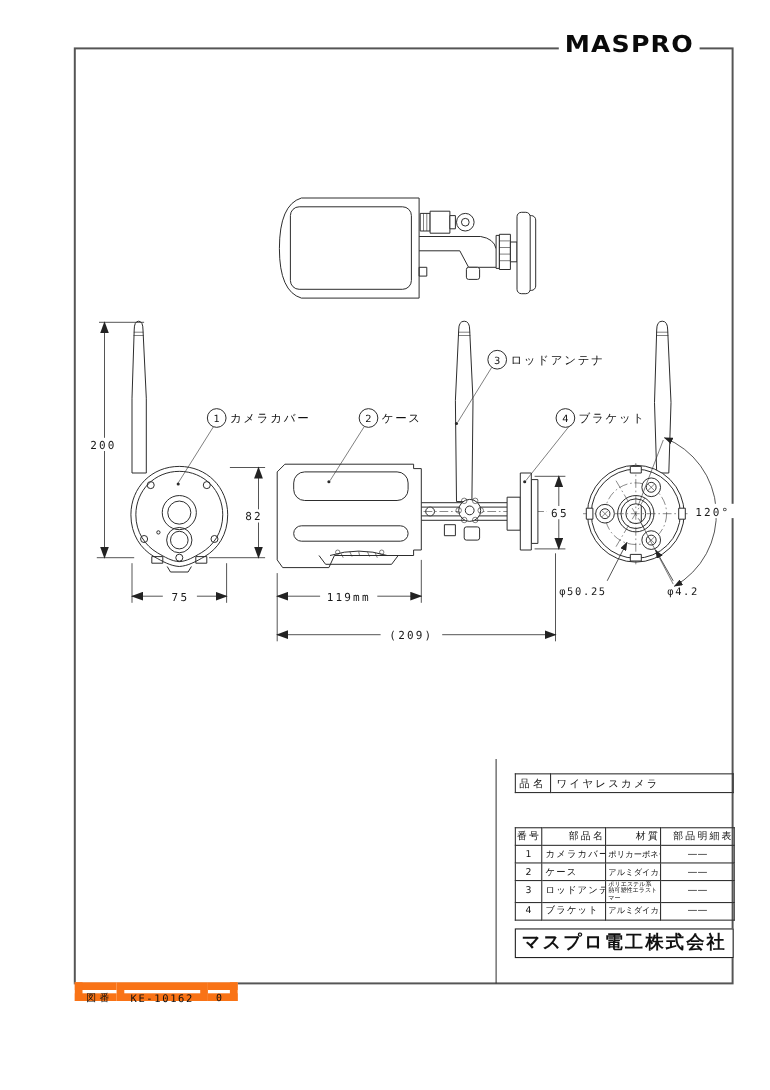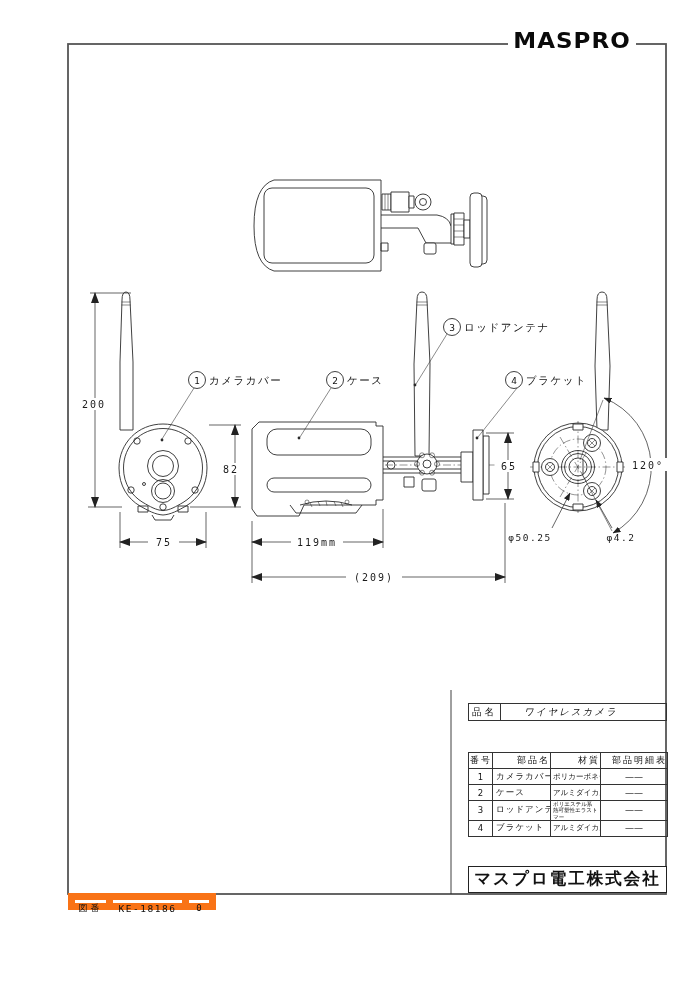--- a/index.html
+++ b/index.html
@@ -28,34 +28,34 @@
 
   
   .tbox{position:absolute;font-family:"DejaVu Sans",sans-serif;color:#111;}
   table{border-collapse:collapse;table-layout:fixed;}
   td,th{border:1px solid #333;padding:0;font-weight:normal;overflow:hidden;white-space:nowrap;}
 
   .prod{left:468px;top:703px;width:199px;}
   .prod table{width:199px;}
   .prod td{height:16px;font-size:9.5px;}
   .prod .lab{width:31px;text-align:center;letter-spacing:3px;}
-  .prod .val{padding-left:23px;letter-spacing:2px;font-style:italic;}
+  .prod .val{padding-left:5px;letter-spacing:2px;}
 
   .parts{left:468px;top:752px;width:199px;}
   .parts table{width:199px;}
   .parts .title{height:14px;font-size:9.5px;text-align:center;letter-spacing:5px;}
   .parts th{height:15px;font-size:9px;letter-spacing:2px;text-align:right;}
   .parts td{height:15px;font-size:8.5px;}
   .parts .no{text-align:center;}
   .parts .nm{padding-left:3px;letter-spacing:1px;}
   .parts .mt{padding-left:2px;font-size:7.5px;letter-spacing:0;}
   .parts .mt.small{font-size:5.5px;line-height:1.15;white-space:pre-line;}
   .parts .fn{text-align:center;font-size:9px;letter-spacing:0;}
 
-  .company{position:absolute;left:468px;top:866px;width:199px;height:27px;border:1.5px solid #222;
+  .company{position:absolute;left:468px;top:844px;width:199px;height:27px;border:1.5px solid #222;
            box-sizing:border-box;text-align:center;font-size:16.5px;font-weight:bold;
            letter-spacing:2px;line-height:24px;background:#fff;}
 
   .zuban{position:absolute;left:68px;top:893px;display:flex;background:#fff;}
   .zuban div{border:7px solid #f97316;height:17px;line-height:17px;box-sizing:border-box;
              font-size:9px;text-align:center;}
   .zuban .zl{width:38px;letter-spacing:3px;border-right:none;}
   .zuban .zv{width:83px;font-family:"DejaVu Sans Mono",monospace;font-size:9.5px;letter-spacing:1.5px;}
   .zuban .zr{width:27px;border-left:none;font-family:"DejaVu Sans Mono",monospace;}
 </style>
@@ -339,17 +339,17 @@
       <td class="fn">——</td>
     </tr>
   </tbody>
       </table>
 </div>
 
 <div class="company">マスプロ電工株式会社</div>
 
 <div class="zuban">
   <div class="zl">図番</div>
-  <div class="zv">KE-18186</div>
+  <div class="zv">KE-10162</div>
   <div class="zr">0</div>
 </div>
 
 </div>
 
 </body></html>

